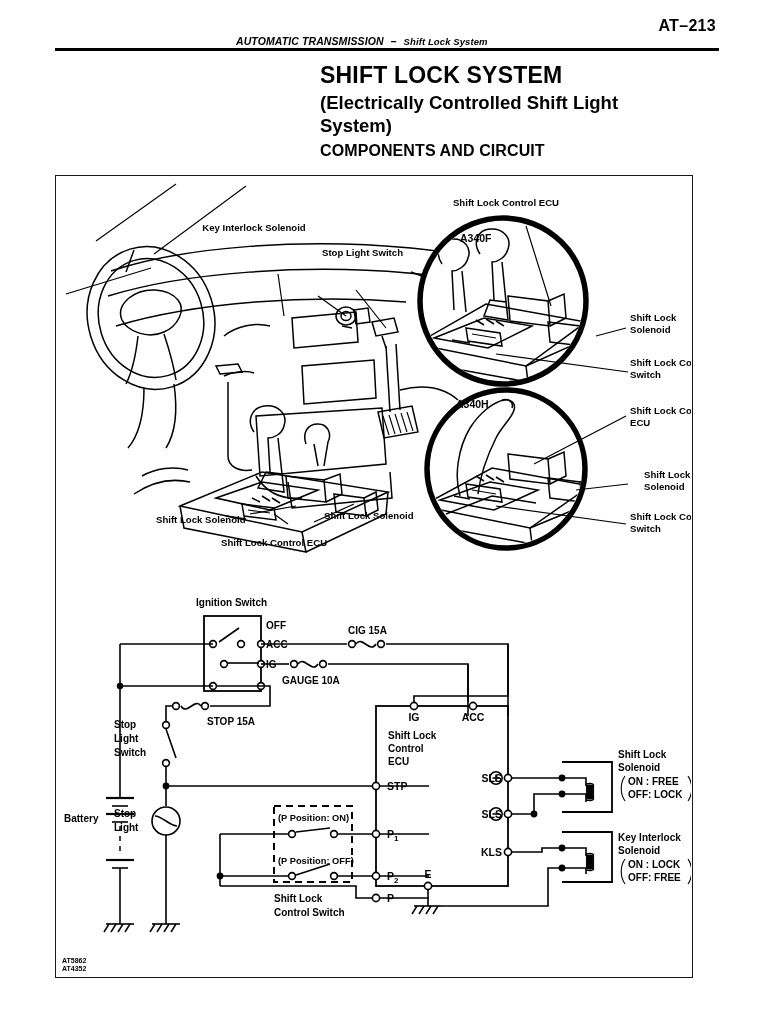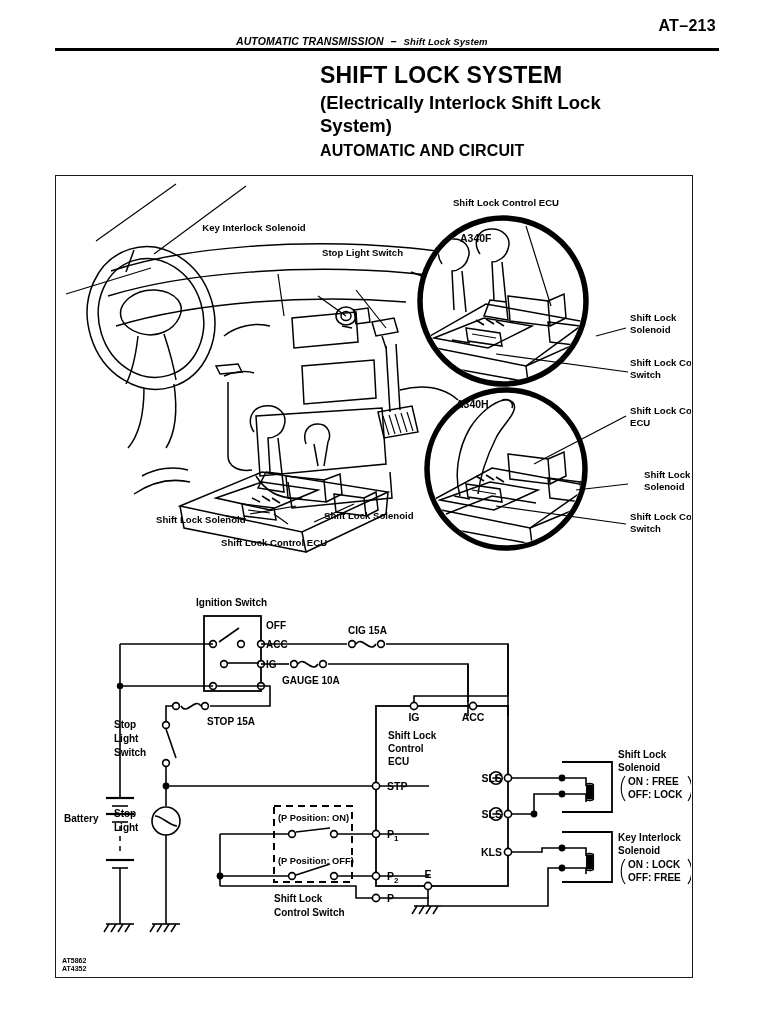--- a/index.html
+++ b/index.html
@@ -92,22 +92,22 @@
   <div id="header">
     <div id="page-code">AT–213</div>
     <div id="running-head">
       <span>AUTOMATIC TRANSMISSION</span><span class="dash">–</span><span class="sub">Shift Lock System</span>
     </div>
     <div id="header-rule"></div>
   </div>
 
   <div id="title-block">
     <div id="title-main">SHIFT LOCK SYSTEM</div>
-    <div id="title-sub">(Electrically Interlock Shift Lock System)</div>
-    <div id="title-section">AUTOMATIC AND CIRCUIT</div>
+    <div id="title-sub">(Electrically Controlled Shift Light System)</div>
+    <div id="title-section">COMPONENTS AND CIRCUIT</div>
   </div>
 
   <div id="figure">
     <svg id="figure-svg" width="635" height="800" viewBox="0 0 635 800">
 
       <g>
 
         <path class="ink-thin" d="M40 65 L120 8"></path>
         <path class="ink-thin" d="M98 78 L190 10"></path>
         <path class="ink-thin" d="M10 118 L95 92"></path>

